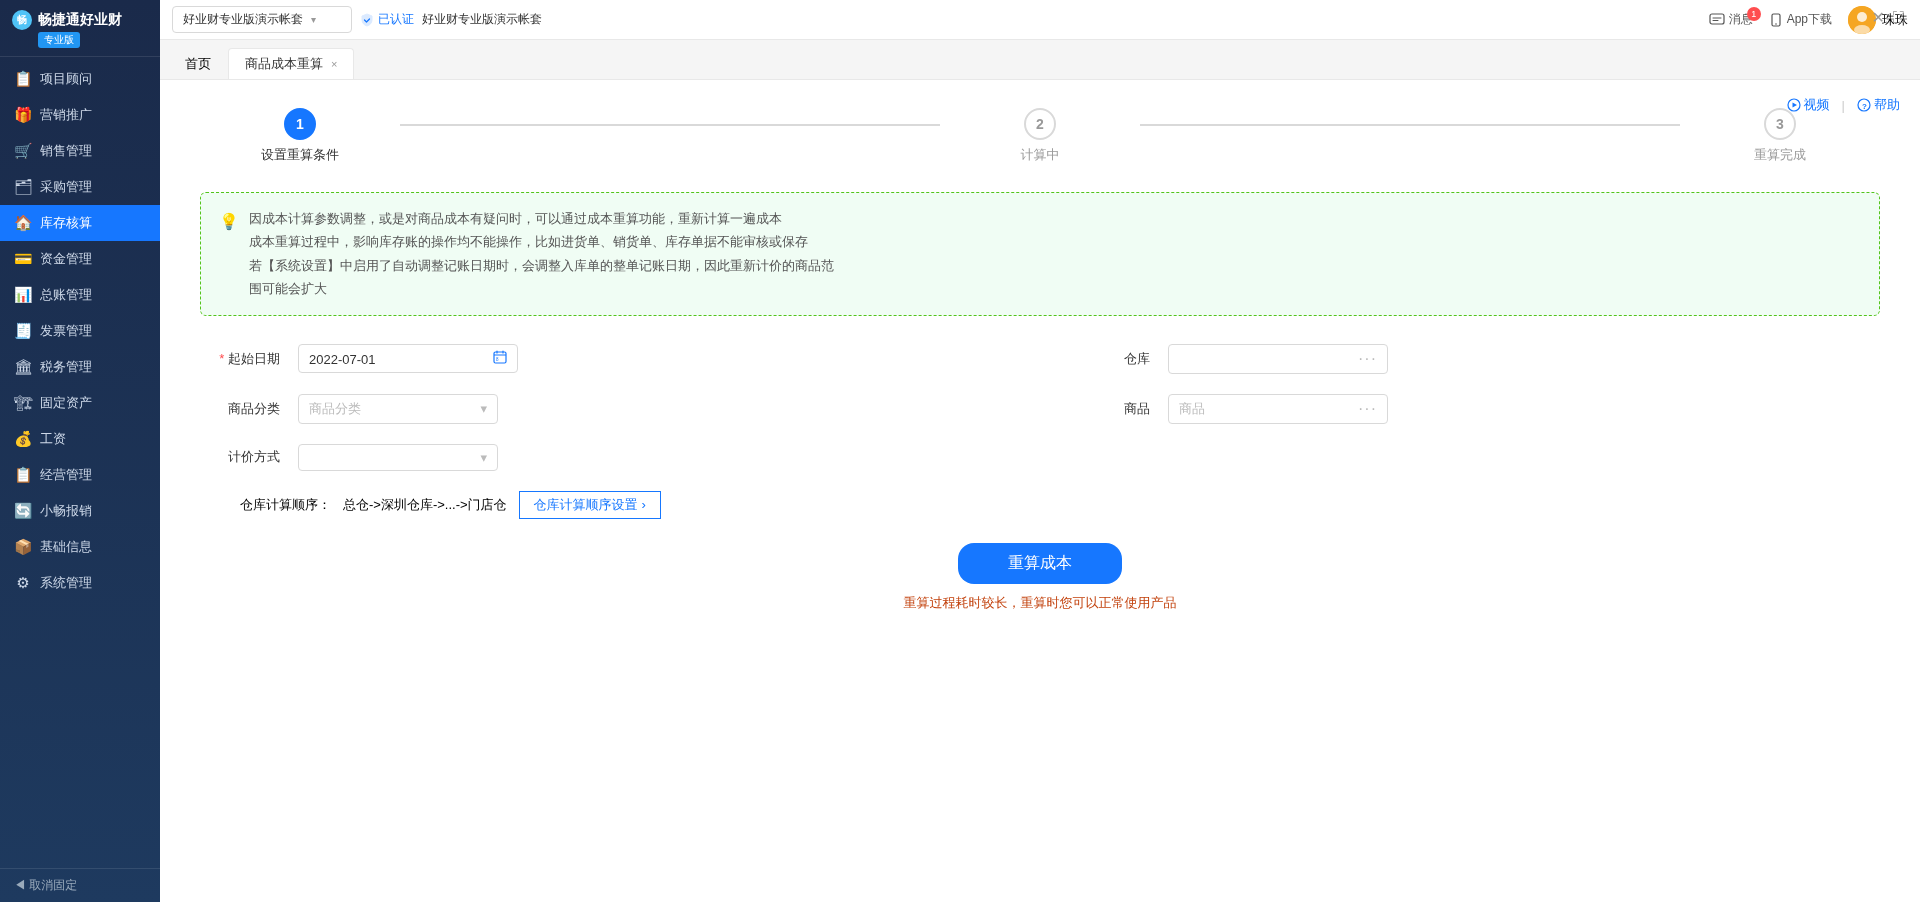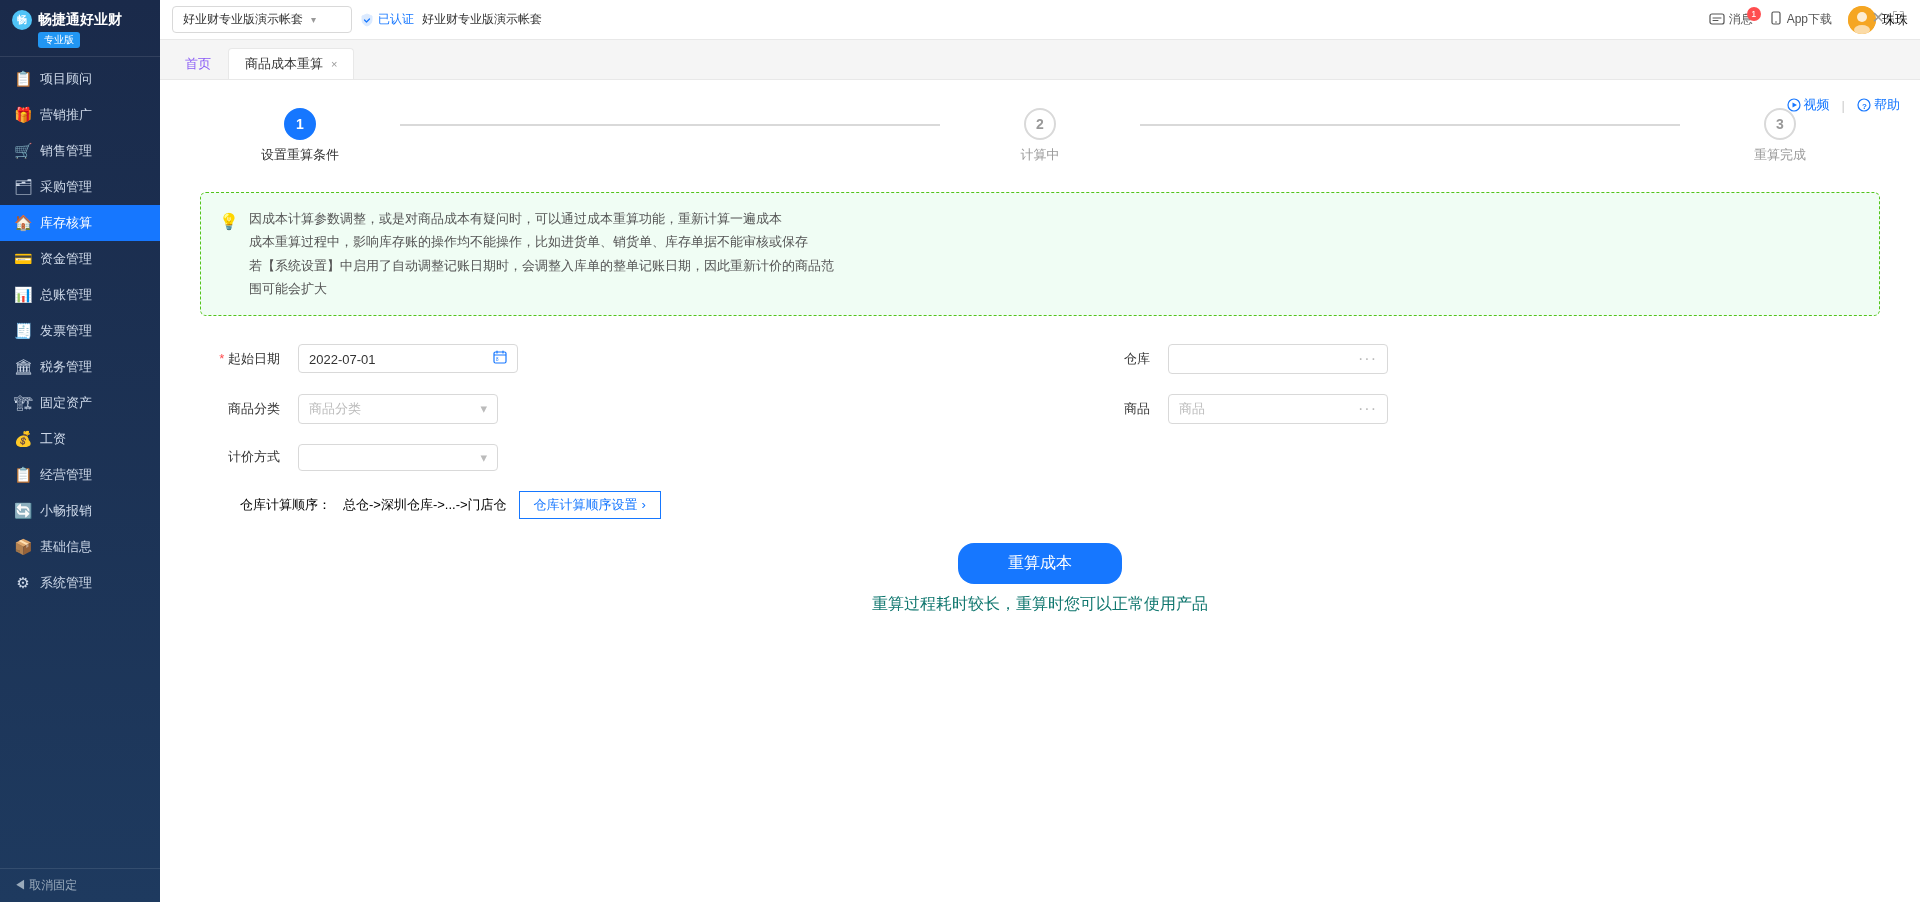--- a/index.html
+++ b/index.html
@@ -140,21 +140,21 @@
       top: -4px; right: -8px;
       background: #ff4d4f;
       color: #fff;
       font-size: 9px;
       width: 14px; height: 14px;
       border-radius: 50%;
       display: flex; align-items: center; justify-content: center;
     }
     .topbar-app {
       display: flex;
-      align-items: flex-start;
+      align-items: center;
       gap: 4px;
       cursor: pointer;
       color: #555;
       font-size: 12px;
     }
     .topbar-user {
       display: flex;
       align-items: center;
       gap: 6px;
       cursor: pointer;
@@ -195,21 +195,21 @@
       border-color: #e8e8e8;
       color: #333;
       font-weight: 500;
     }
     .tab-close {
       font-size: 11px;
       color: #999;
       cursor: pointer;
       margin-left: 2px;
     }
-    .tab.home { color: #8b5cf6; }
+    .tab.home { color: #000000; }
 
     
     .content {
       flex: 1;
       overflow-y: auto;
       background: #fff;
       padding: 20px 40px;
       position: relative;
     }
 
@@ -378,22 +378,22 @@
       background: #1677ff;
       color: #fff;
       border: none;
       border-radius: 16px;
       padding: 10px 50px;
       font-size: 16px;
       cursor: pointer;
       font-family: inherit;
     }
     .action-hint {
-      color: #0f766e;
-      font-size: 16px;
+      color: #c2410c;
+      font-size: 13px;
     }
 
     
     ::-webkit-scrollbar { width: 6px; }
     ::-webkit-scrollbar-track { background: #f1f1f1; }
     ::-webkit-scrollbar-thumb { background: #ccc; border-radius: 3px; }
 
     
     .window-controls {
       position: absolute;

